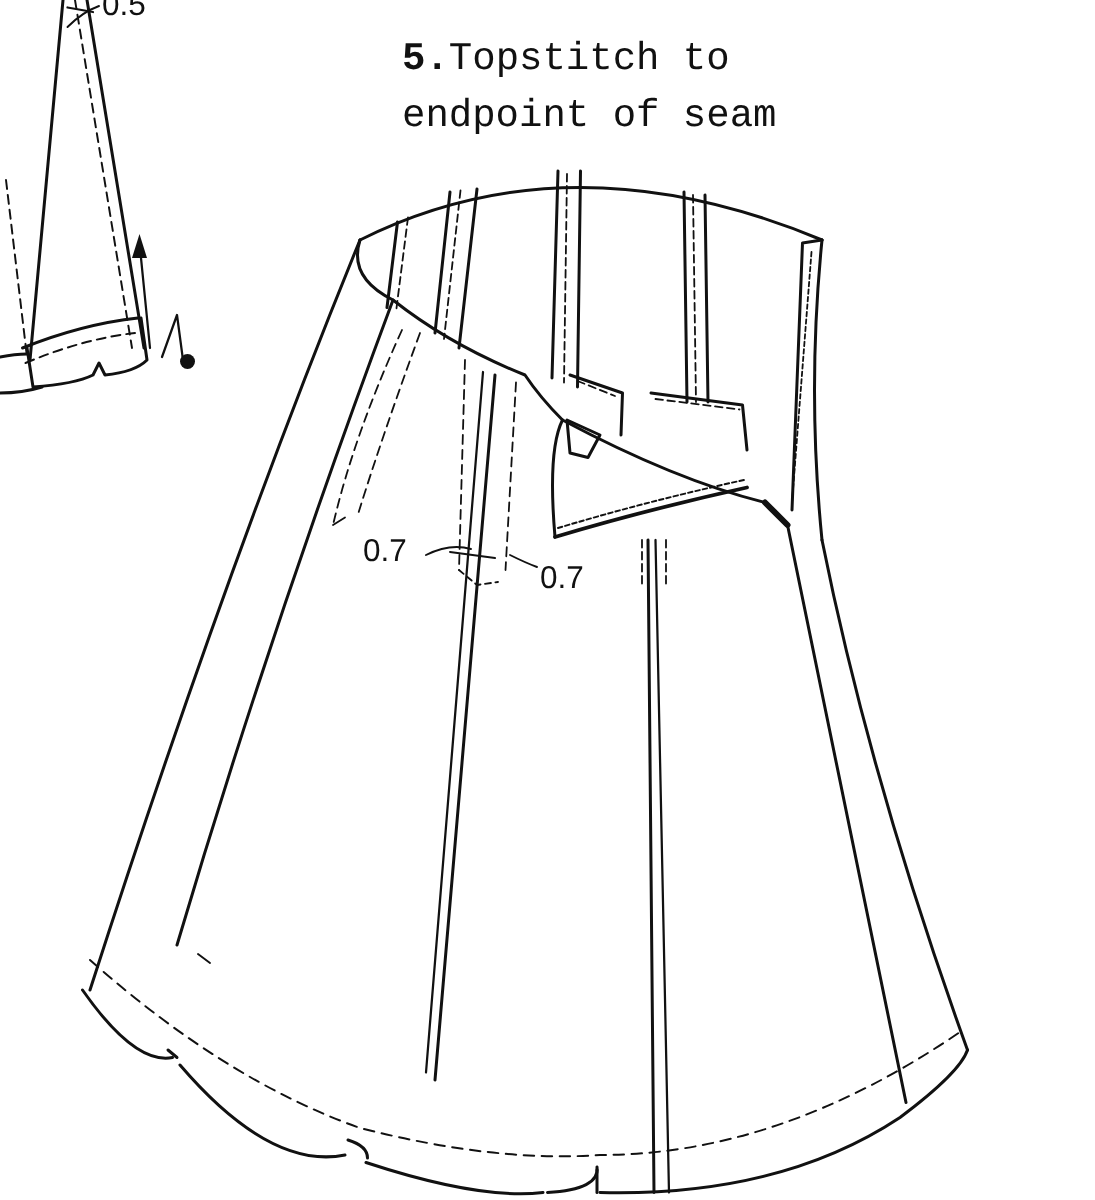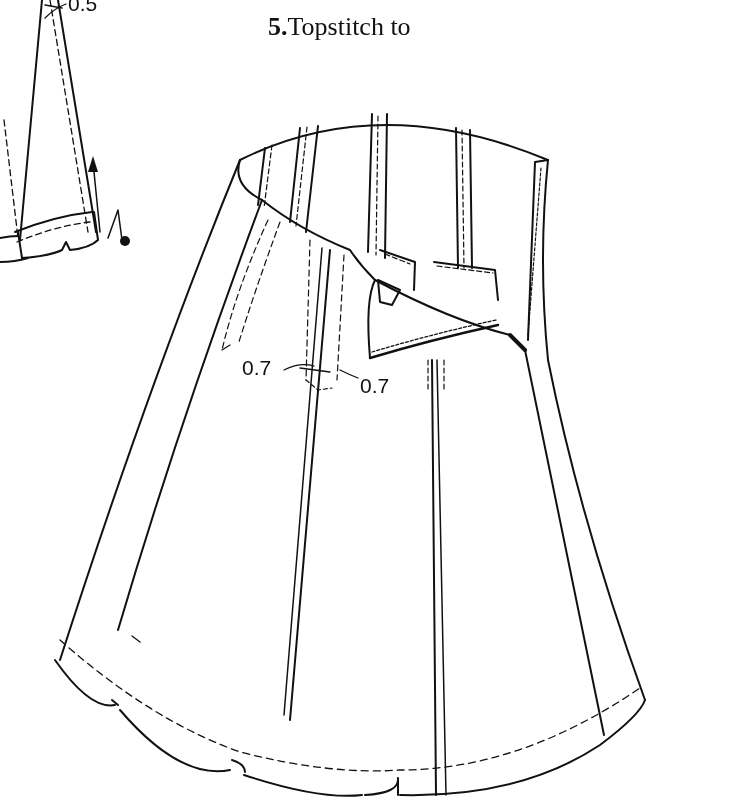--- a/index.html
+++ b/index.html
@@ -1,34 +1,35 @@
 <!DOCTYPE html>
 <html><head>
 <meta charset="utf-8">
 <style>
   html, body { margin: 0; padding: 0; background: #ffffff; }
   body { width: 730px; height: 800px; position: relative; overflow: hidden; }
   .title {
-    position: absolute; left: 268px; top: 8px;
-    font-family: Liberation Serif, serif;
+    position: absolute; left: 268px; top: 20px;
+    font-family: Liberation Mono, monospace;
     font-size: 26px; line-height: 38px; color: #111111;
   }
   .title .num { font-weight: bold; }
   .measure {
     position: absolute;
     font-family: "Liberation Sans", "DejaVu Sans", sans-serif;
     font-size: 21px; color: #111111;
   }
   svg.art { position: absolute; left: 0; top: 0; }
 </style>
 </head>
 <body>
 
 <div class="title">
   <span class="num">5.</span><span>Topstitch to</span><br>
+  <span>endpoint of seam</span>
 </div>
 
 <div class="measure" style="left:68px; top:-8px;">0.5</div>
 <div class="measure" style="left:242px; top:356px;">0.7</div>
 <div class="measure" style="left:360px; top:374px;">0.7</div>
 
 <svg class="art" width="730" height="800" viewBox="0 0 730 800" fill="none" stroke="#111" stroke-width="2" stroke-linejoin="round" stroke-linecap="round">
 
   <g>
     <path d="M42 0 L20 240"></path>

